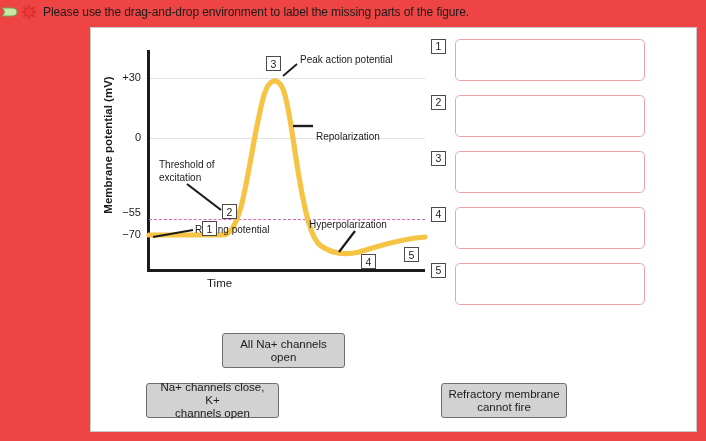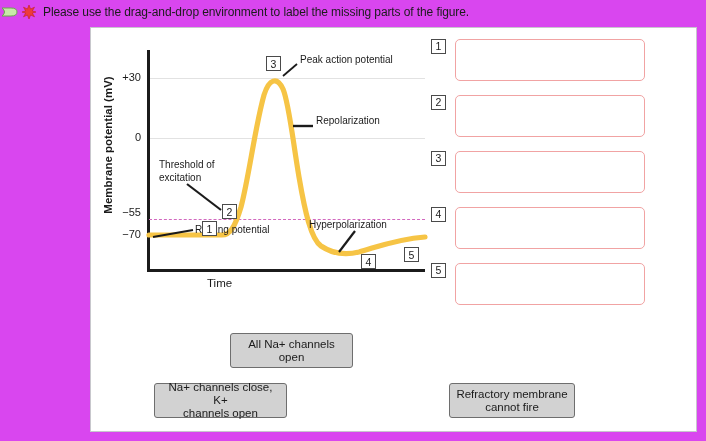--- a/index.html
+++ b/index.html
@@ -6,21 +6,21 @@
     margin: 0;
     padding: 0;
     background: #ffffff;
     font-family: "Liberation Sans", sans-serif;
   }
   #root {
     position: relative;
     width: 706px;
     height: 441px;
     overflow: hidden;
-    background: #d946ef;
+    background: #ef4444;
   }
 
   
   .instruction-bar {
     position: absolute;
     left: 0; top: 0;
     width: 706px; height: 26px;
     display: flex;
     align-items: center;
   }
@@ -174,21 +174,20 @@
     box-sizing: border-box;
     display: flex;
     align-items: center;
     justify-content: center;
     text-align: center;
     font-size: 11.5px;
     color: #1b1b1b;
     line-height: 13px;
     padding: 2px 5px;
     cursor: move;
-    margin-left: 8px;
   }
 </style>
 </head>
 <body>
 
 <div id="root">
 
   <div class="instruction-bar">
     <svg class="icon-arrow" viewBox="0 0 16 12">
       <path d="M0 2 L9 2 Q15 2 15 6 Q15 10 9 10 L0 10 Q5 6 0 2 Z" fill="#c9e8a8" stroke="#6aa84f" stroke-width="1"></path>
@@ -225,21 +224,21 @@
                C 236 207, 250 208, 262 205 C 280 200, 300 192, 328 190" fill="none" stroke="#f6c445" stroke-width="5.2" stroke-linecap="round" stroke-linejoin="round"></path>
 
       <line x1="186" y1="29" x2="200" y2="17" stroke="#1b1b1b" stroke-width="1.8"></line>
       <line x1="196" y1="79" x2="216" y2="79" stroke="#1b1b1b" stroke-width="2.4"></line>
       <line x1="90" y1="137" x2="124" y2="163" stroke="#1b1b1b" stroke-width="2.2"></line>
       <line x1="56" y1="190" x2="96" y2="183" stroke="#1b1b1b" stroke-width="2.2"></line>
       <line x1="242" y1="205" x2="258" y2="184" stroke="#1b1b1b" stroke-width="2.2"></line>
     </svg>
 
     <div class="callout" style="left:203px; top:7px">Peak action potential</div>
-    <div class="callout" style="left:219px; top:68px">Repolarization</div>
+    <div class="callout" style="left:219px; top:84px">Repolarization</div>
     <div class="callout" style="left:62px;  top:112px">Threshold of</div>
     <div class="callout" style="left:62px;  top:125px">excitation</div>
     <div class="callout" style="left:98px;  top:177px">Resting potential</div>
     <div class="callout" style="left:212px; top:172px">Hyperpolarization</div>
 
     <div class="numbox" style="left:105px; top:174px">1</div>
     <div class="numbox" style="left:125px; top:157px">2</div>
     <div class="numbox" style="left:169px; top:9px">3</div>
     <div class="numbox" style="left:264px; top:207px">4</div>
     <div class="numbox" style="left:307px; top:200px">5</div>

